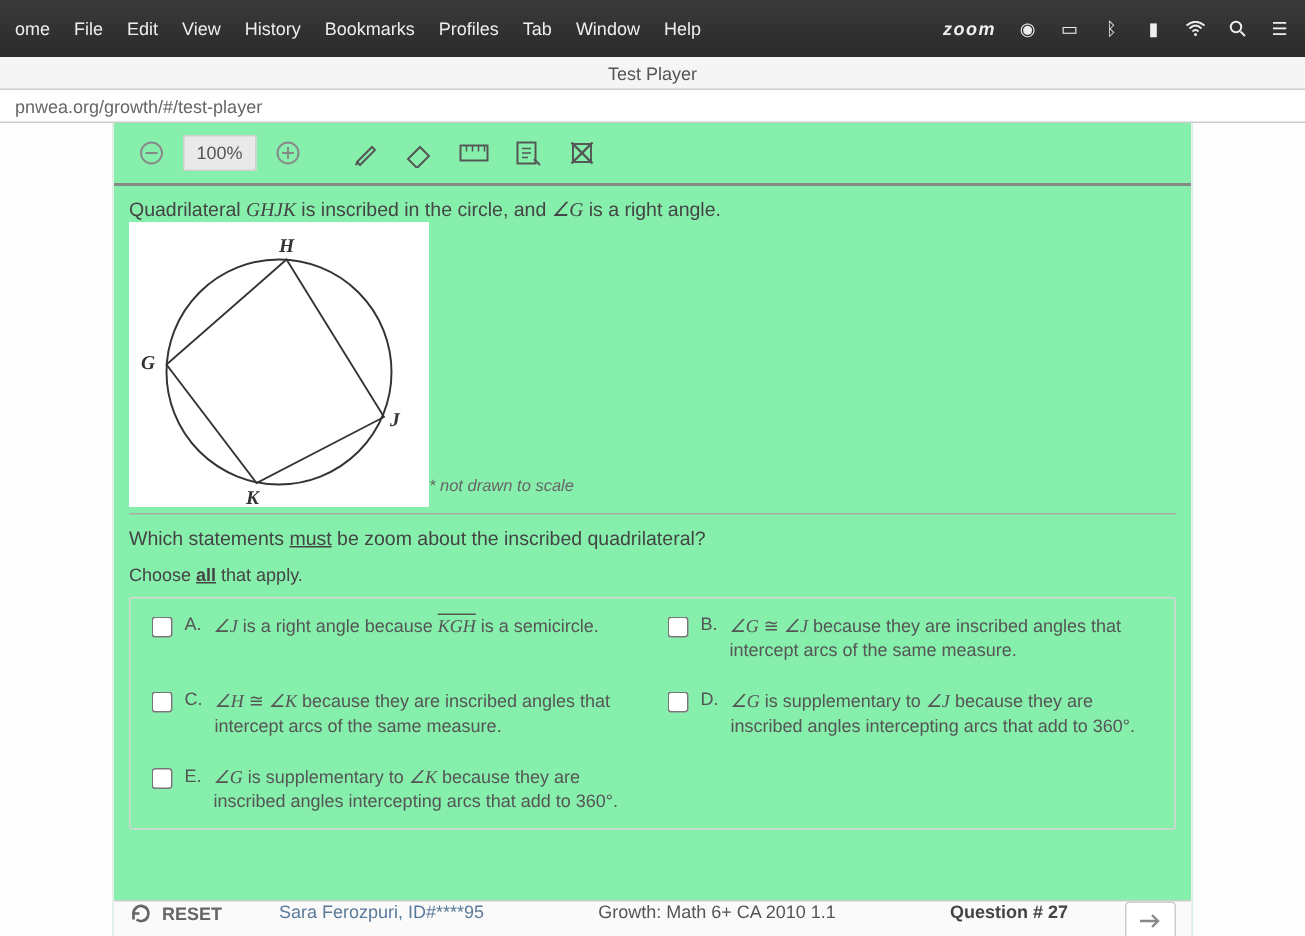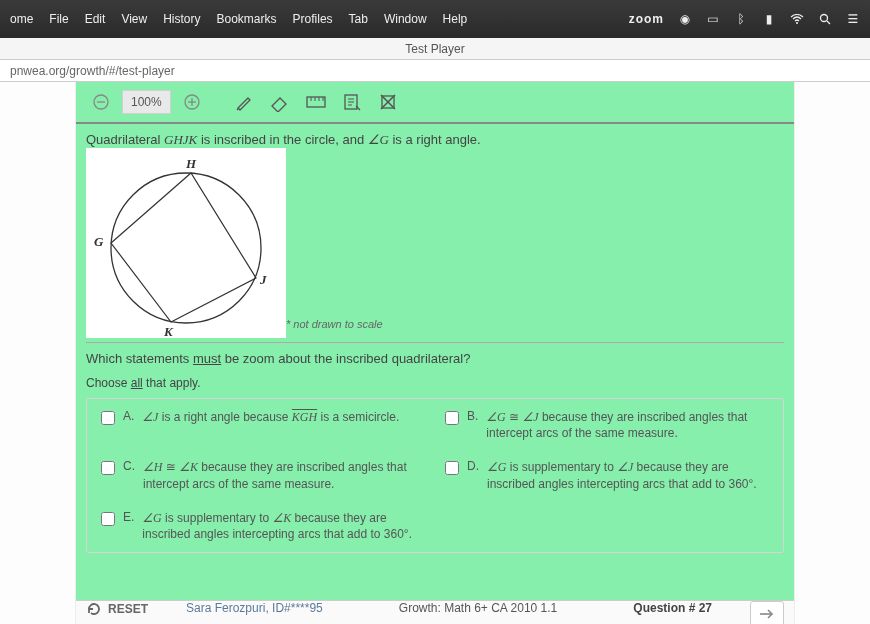--- a/index.html
+++ b/index.html
@@ -89,21 +89,21 @@
     padding: 8px 10px 0 10px;
   }
   .stem { font-size: 13px; color: #444; }
   .stem .ital { font-style: italic; font-family: "Times New Roman", serif; }
   .figure-wrap { position: relative; height: 190px; }
   .figure-note { position: absolute; left: 200px; top: 170px; font-style: italic; font-size: 11px; color: #666; }
   hr.sep { border: none; border-top: 1px solid #aaa; margin: 4px 0 8px 0; }
   .q2 { font-size: 13px; color: #444; margin-top: 4px; }
   .q2 .under { text-decoration: underline; }
   .instr { font-size: 12px; color: #444; margin: 10px 0 8px 0; }
-  .instr .under { text-decoration: underline; }
+  .instr .under { text-decoration: underline; font-weight: bold; }
   .choices {
     border: 1px solid #d5d5d5;
     border-radius: 2px;
     padding: 10px 14px;
     display: grid;
     grid-template-columns: 1fr 1fr;
     row-gap: 18px;
     column-gap: 20px;
     font-size: 12px;
     color: #555;
@@ -159,21 +159,21 @@
     <span>Edit</span>
     <span>View</span>
     <span>History</span>
     <span>Bookmarks</span>
     <span>Profiles</span>
     <span>Tab</span>
     <span>Window</span>
     <span>Help</span>
   </div>
   <div class="right">
-    <span style="font-weight:bold; letter-spacing:1px;">zoom</span>
+    <span style="font-weight:bold; letter-spacing:1px;font-style:italic;">zoom</span>
     <span class="icon">◉</span>
     <span class="icon">▭</span>
     <span class="icon">ᛒ</span>
     <span class="icon">▮</span>
     <span class="icon">
       <svg width="14" height="10" viewBox="0 0 14 10">
           <path d="M1 3 Q7 -2 13 3 M3 5 Q7 1 11 5 M5 7 Q7 5 9 7" stroke="#eee" fill="none" stroke-width="1.2"></path>
           <circle cx="7" cy="9" r="1" fill="#eee"></circle>
         </svg>
     </span>

